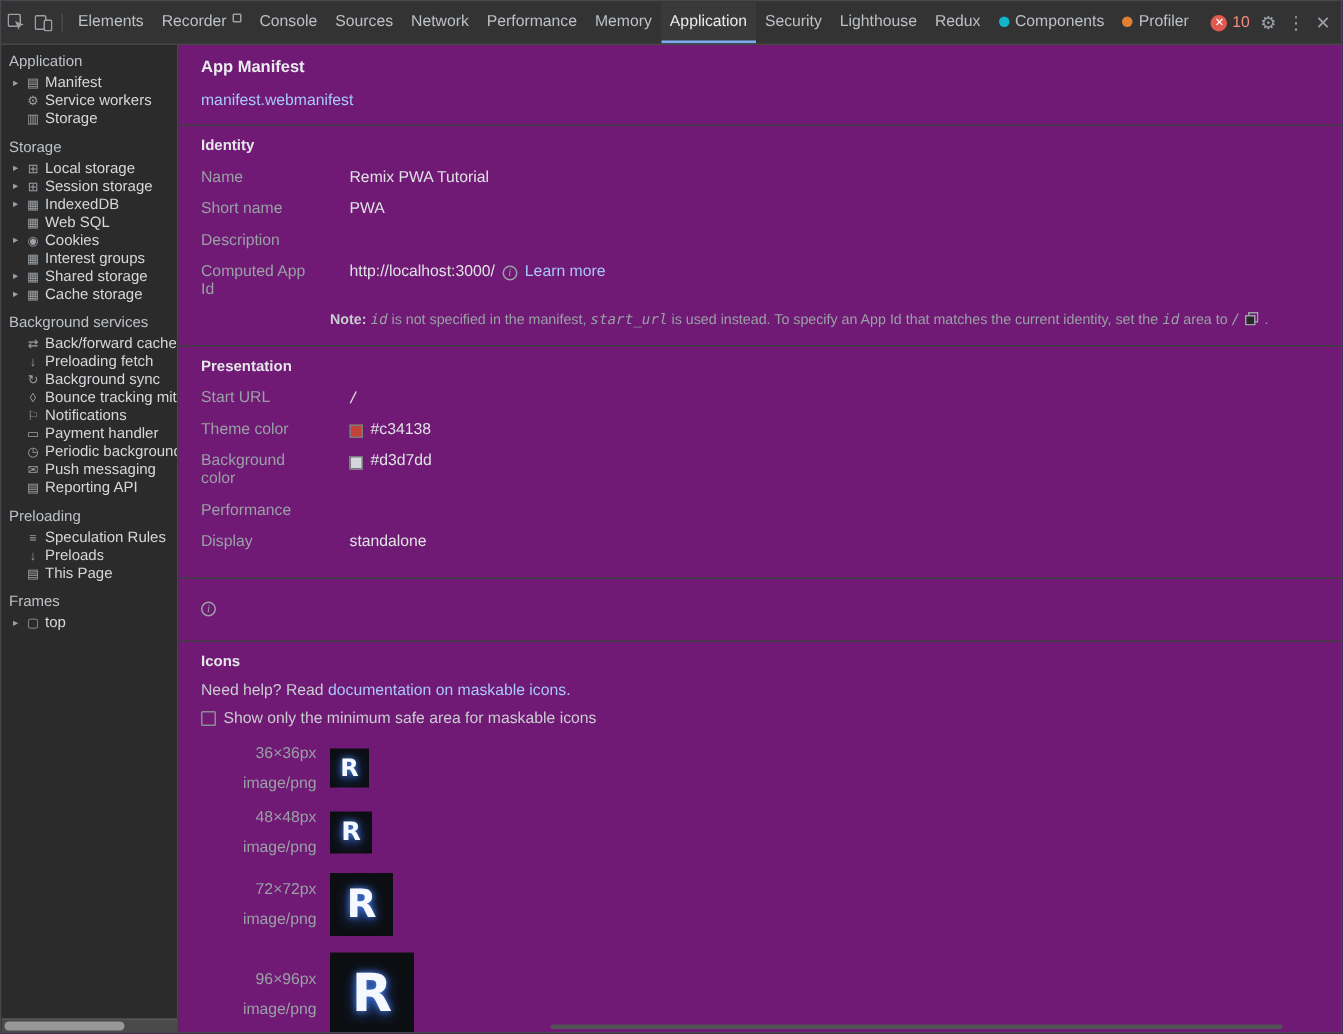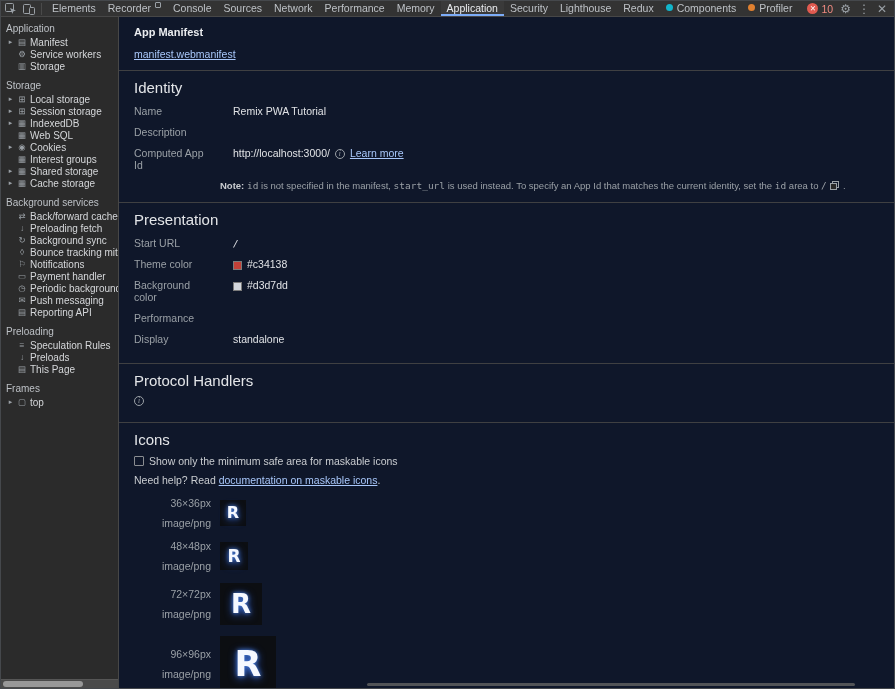--- a/index.html
+++ b/index.html
@@ -6,21 +6,21 @@
   html,body { margin:0; padding:0; }
   body {
     width:895px; height:689px; overflow:hidden;
     background:#282828; color:#dfe1e5;
     font-family:"Liberation Sans", sans-serif;
   }
   .devtools { width:895px; height:689px; display:flex; flex-direction:column; border:1px solid #45484c; }
 
   
   .toolbar {
-    height:16px; flex:none; background:#333333; border-bottom:1px solid #474747;
+    height:29px; flex:none; background:#333333; border-bottom:1px solid #474747;
     display:flex; align-items:stretch; font-size:10.5px; color:#bdc1c6; overflow:hidden;
   }
   .tool-left { display:flex; align-items:center; padding:0 2px; gap:3px; flex:none; }
   .tool-ico { width:15px; height:14px; display:grid; place-items:center; color:#9aa0a6; }
   .tool-ico svg { display:block; }
   .vdiv { width:1px; height:12px; background:#4a4a4a; margin:0 2px; align-self:center; }
   .tabs { display:flex; align-items:stretch; flex:1; overflow:hidden; }
   .tab { display:flex; align-items:center; gap:4px; padding:0 6px; white-space:nowrap; cursor:default; border-bottom:2px solid transparent; }
   .tab.selected { color:#eaecef; border-bottom:2px solid #7cacf8; background:#3a3a3a; }
   .tab-dot { width:7px; height:7px; border-radius:50%; flex:none; }
@@ -39,31 +39,31 @@
   .tree-section { color:#bdc1c6; margin:8px 0 2px 5px; white-space:nowrap; }
   .tree-section:first-child { margin-top:4px; }
   .tree-item { display:flex; align-items:center; height:12px; padding-left:6px; gap:3px; color:#d5d7da; white-space:nowrap; overflow:hidden; cursor:default; }
   .expander { width:7px; flex:none; font-size:7px; color:#9aa0a6; text-align:center; }
   .tree-icon { width:10px; flex:none; font-size:8.5px; color:#9aa0a6; text-align:center; line-height:1; }
   .tree-label { overflow:hidden; text-overflow:clip; }
   .sb-hscroll { position:absolute; left:0; right:0; bottom:0; height:9px; background:#4a4a4a; border-top:1px solid #565656; }
   .sb-thumb { position:absolute; left:2px; top:1px; height:6px; width:68%; background:#989898; border-radius:3px; }
 
   
-  .main { flex:1; position:relative; overflow:hidden; font-size:10.5px; background:#0f172a; }
+  .main { flex:1; position:relative; overflow:hidden; font-size:10.5px; background:#701a75; }
   .main-header { padding:9px 20px 10px 15px; }
   .page-title { font-weight:bold; font-size:11px; color:#eaecef; margin-bottom:10px; }
-  .link { color:#a8c7fa; text-decoration:underline; cursor:pointer; }
+  .link { color:#a8c7fa; cursor:pointer; }
   .sep { height:1px; background:#3f4042; }
   .section { padding:8px 20px 9px 15px; }
-  .section-title { font-weight:normal; font-size:15px; color:#e3e5e8; margin-bottom:4px; }
+  .section-title { font-weight:bold; font-size:10px; color:#e3e5e8; margin-bottom:4px; }
   .field-row { display:flex; align-items:flex-start; margin:9px 0; min-height:12px; }
   .field-label { width:77px; flex:none; color:#9aa0a6; }
   .field-value { margin-left:22px; color:#e0e2e5; display:flex; align-items:flex-end; gap:5px; min-height:12px; }
-  .mono { font-family:"DejaVu Sans Mono", monospace; font-size:9.5px; }
+  .mono { font-family:"DejaVu Sans Mono", monospace; font-size:9.5px;font-style:italic; }
   .italic { font-style:italic; }
   .info-circle { width:10px; height:10px; flex:none; border:1px solid #9aa0a6; border-radius:50%; color:#9aa0a6; display:inline-grid; place-items:center; font-size:7.5px; font-family:"Liberation Serif", serif; font-style:italic; line-height:1; }
   .info-circle::before { content:"i"; }
   .note { margin:3px 0 1px 86px; color:#9aa0a6; font-size:9.5px; white-space:nowrap; }
   .note b { color:#c9ccd0; }
   .copy-ico { display:inline-block; vertical-align:-1px; margin:0 1px; }
   .swatch { width:9px; height:9px; flex:none; border:1px solid #7a7a7a; }
   .inline-line { display:flex; align-items:center; gap:5px; margin:7px 0; color:#c9ccd0; white-space:nowrap; }
   .inline-line .txt { white-space:nowrap; }
   .checkbox { width:10px; height:10px; flex:none; border:1px solid #8a8d91; border-radius:1px; background:transparent; }
@@ -299,20 +299,26 @@
       <div class="section">
         <div class="section-title">Identity</div>
 
         <div class="field-row">
           <div class="field-label">Name</div>
           <div class="field-value">
               <span>Remix PWA Tutorial</span>
             </div>
         </div>
 
+        <div class="field-row">
+          <div class="field-label">Short name</div>
+          <div class="field-value">
+              <span>PWA</span>
+            </div>
+        </div>
 
         <div class="field-row">
           <div class="field-label">Description</div>
           <div class="field-value">
               <span></span>
             </div>
         </div>
 
         <div class="field-row">
           <div class="field-label">Computed App Id</div>
@@ -372,36 +378,35 @@
           <div class="field-label">Display</div>
           <div class="field-value">
               <span>standalone</span>
             </div>
         </div>
       </div>
 
       <div class="sep"></div>
 
       <div class="section">
-        <div class="section-title">Protocol Handlers</div>
         <div class="inline-line">
           <span class="info-circle"></span>
         </div>
       </div>
 
       <div class="sep"></div>
 
       <div class="section">
         <div class="section-title">Icons</div>
         <div class="inline-line">
+          <span class="txt"><span>Need help? Read </span><span class="link">documentation on maskable icons</span><span>.</span></span>
+        </div>
+        <div class="inline-line">
           <span class="checkbox"></span>
           <span class="txt">Show only the minimum safe area for maskable icons</span>
-        </div>
-        <div class="inline-line">
-          <span class="txt"><span>Need help? Read </span><span class="link">documentation on maskable icons</span><span>.</span></span>
         </div>
         <div class="icon-list">
             <div class="icon-entry">
               <div class="icon-meta">
                 <div class="size">36×36px</div>
                 <div>image/png</div>
               </div>
               <div class="icon-box" style="width: 26px; height: 26px;">
                 <span class="icon-letter" style="font-size: 16px;">R</span>
               </div>

